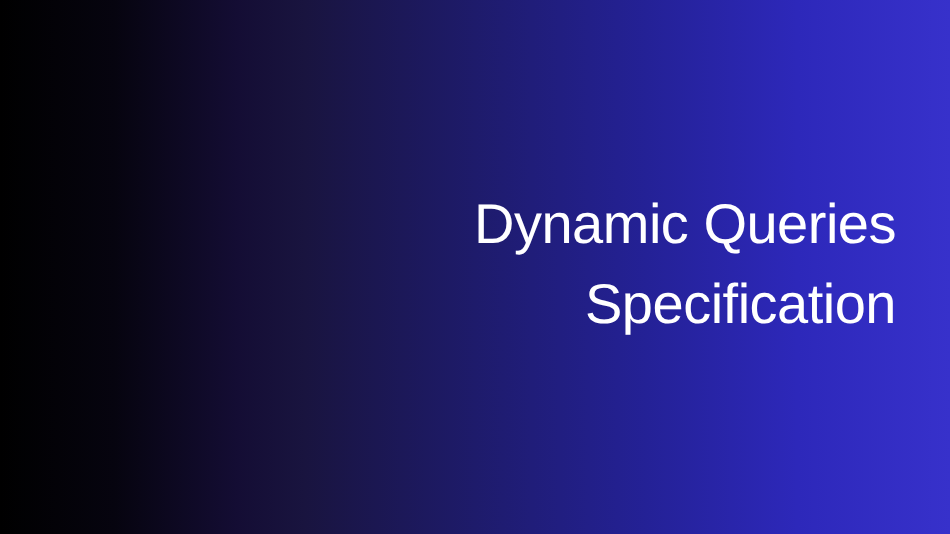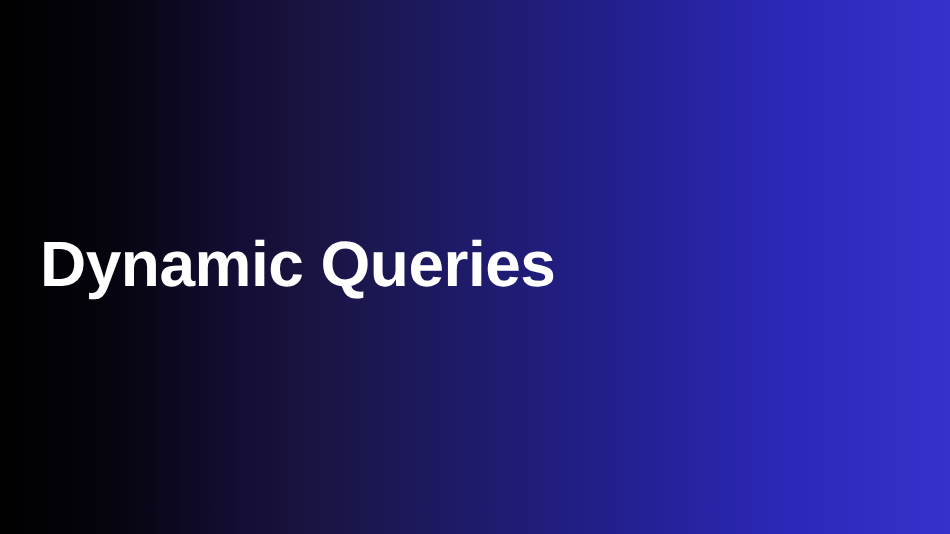--- a/index.html
+++ b/index.html
@@ -34,24 +34,24 @@
     );
     display: flex;
     align-items: center;
     justify-content: center;
     overflow: hidden;
   }
 
   #headline {
     width: 100%;
     padding: 0 54px 0 40px;
-    text-align: left;
+    text-align: right;
     color: #ffffff;
-    font-weight: 700;
-    font-size: 64px;
+    font-weight: 400;
+    font-size: 56px;
     line-height: 80px;
     letter-spacing: -0.5px;
     -webkit-font-smoothing: antialiased;
     text-rendering: geometricPrecision;
     transform: translateY(-3px);
   }
 
   #headline .line {
     display: block;
     white-space: nowrap;
@@ -60,16 +60,17 @@
 </head>
 <body>
 
 <div id="title-card">
 
   <div id="headline">
 
     <span class="line">Dynamic Queries</span>
 
 
+    <span class="line">Specification</span>
 
 
   </div>
 </div>
 
 </body></html>

